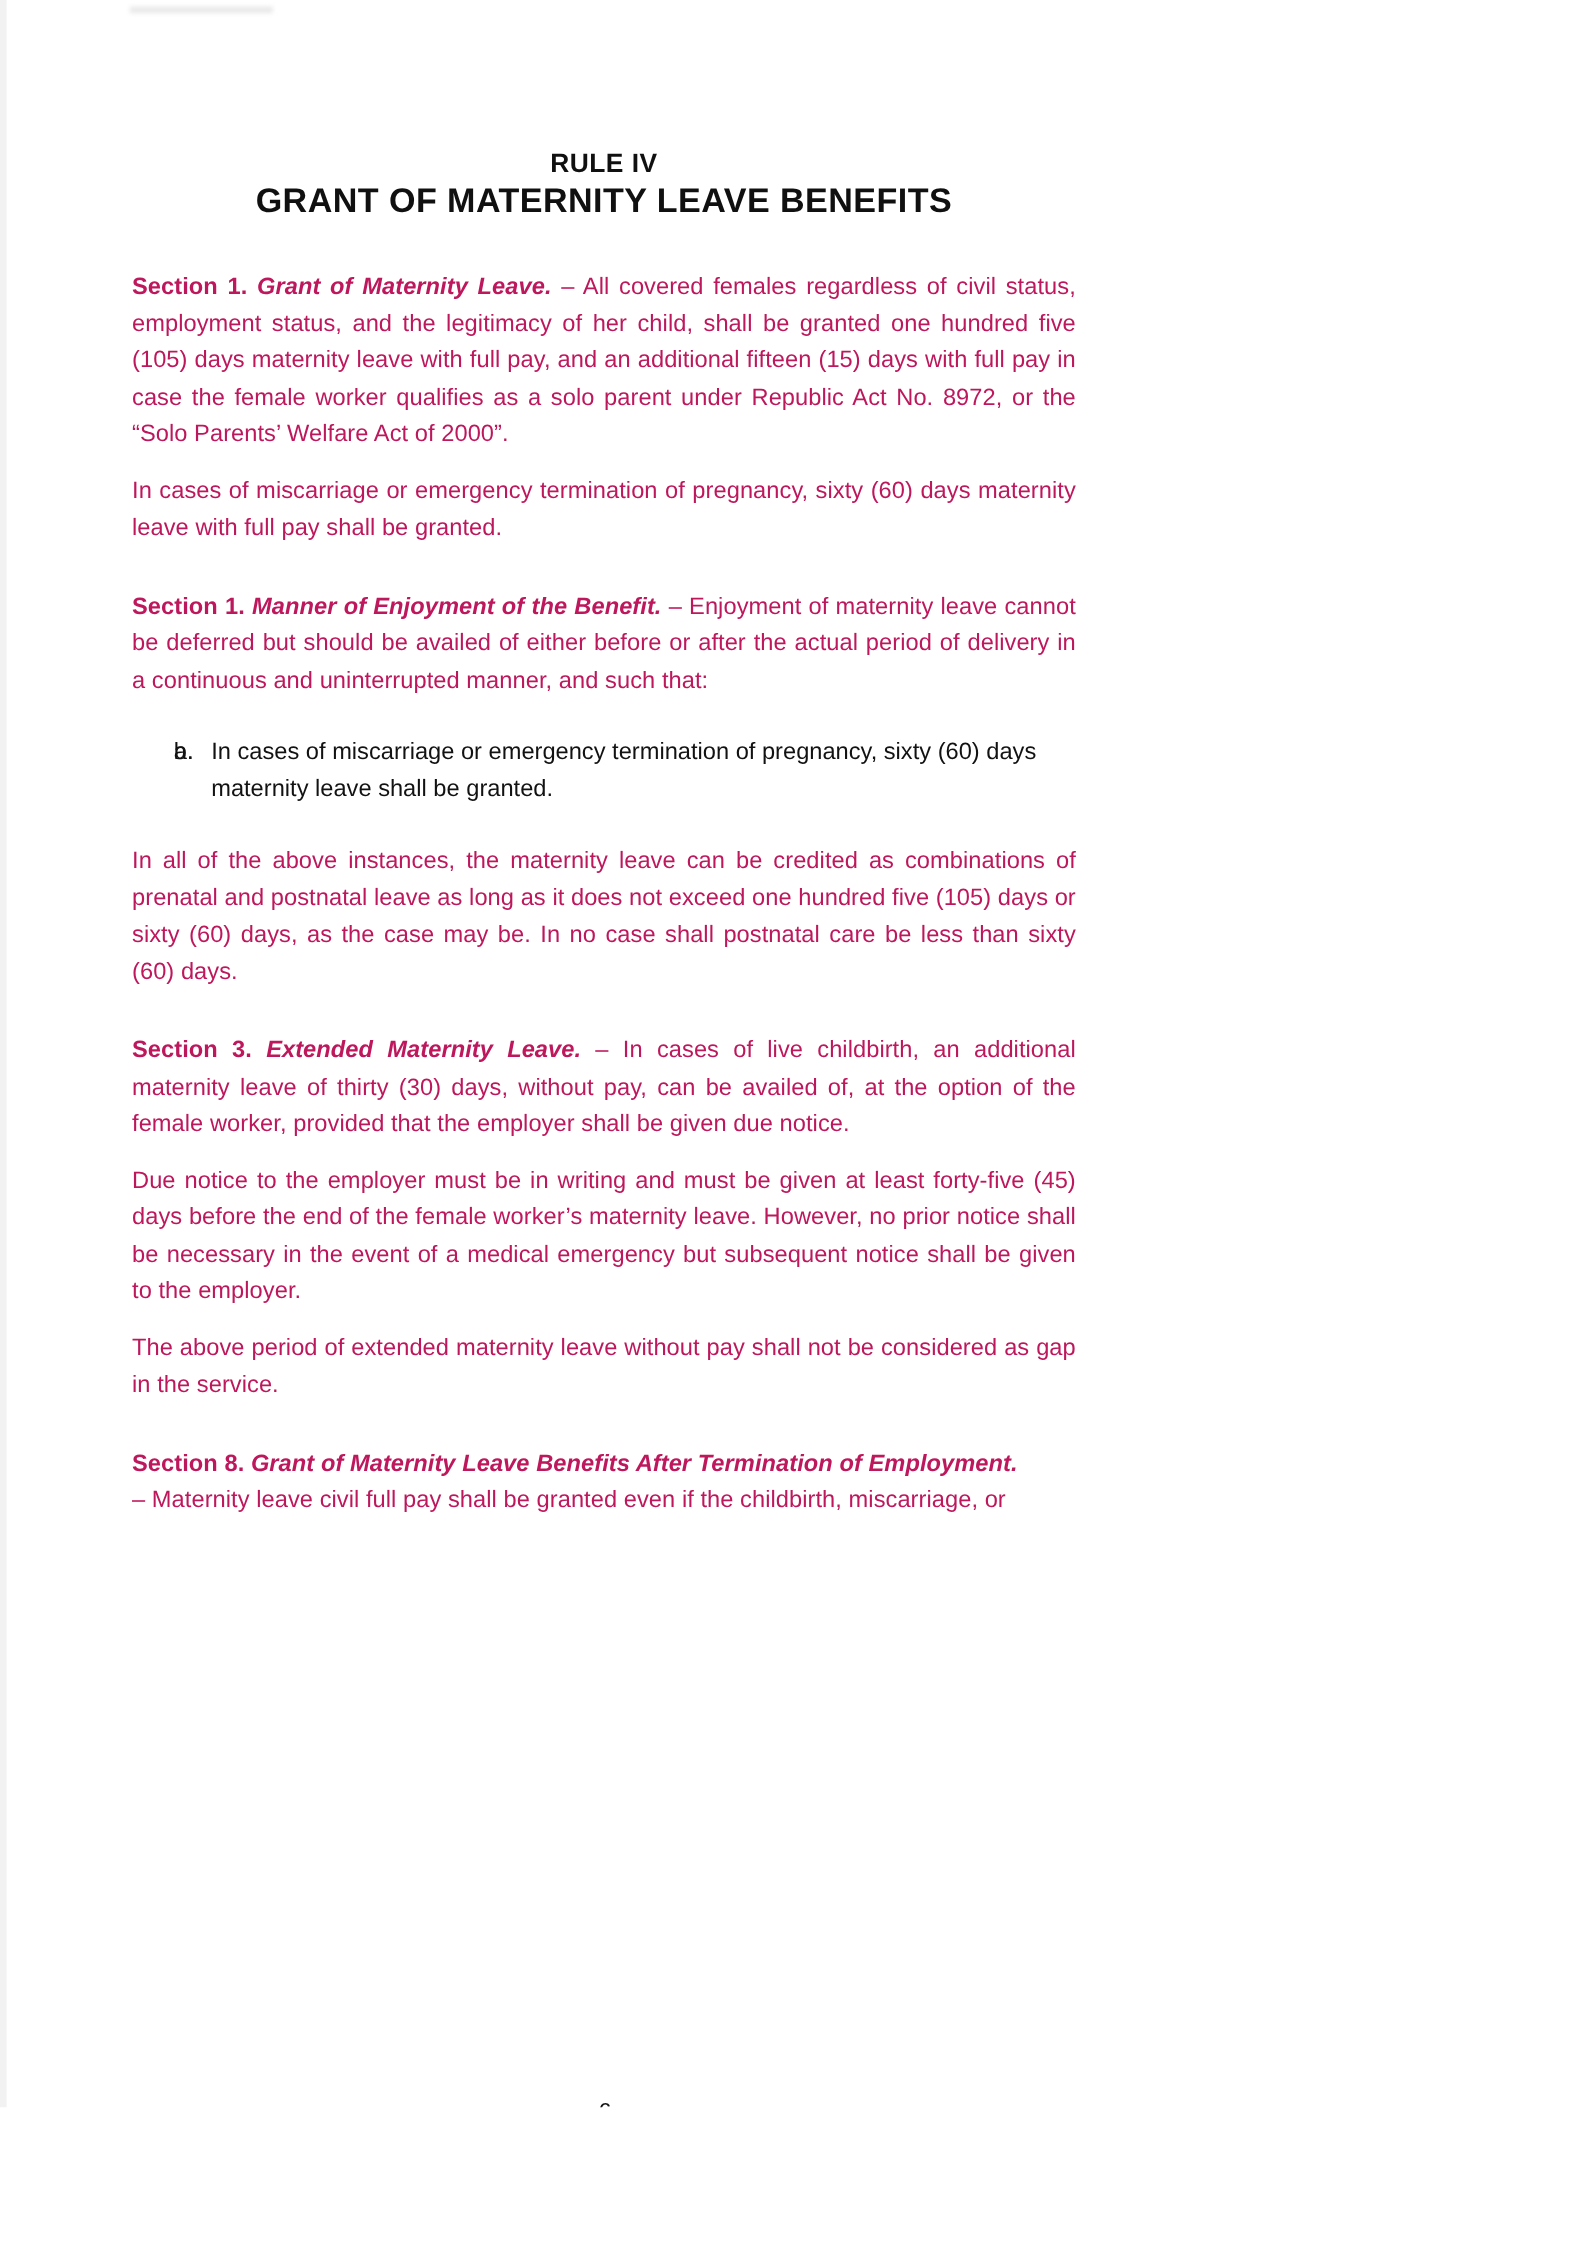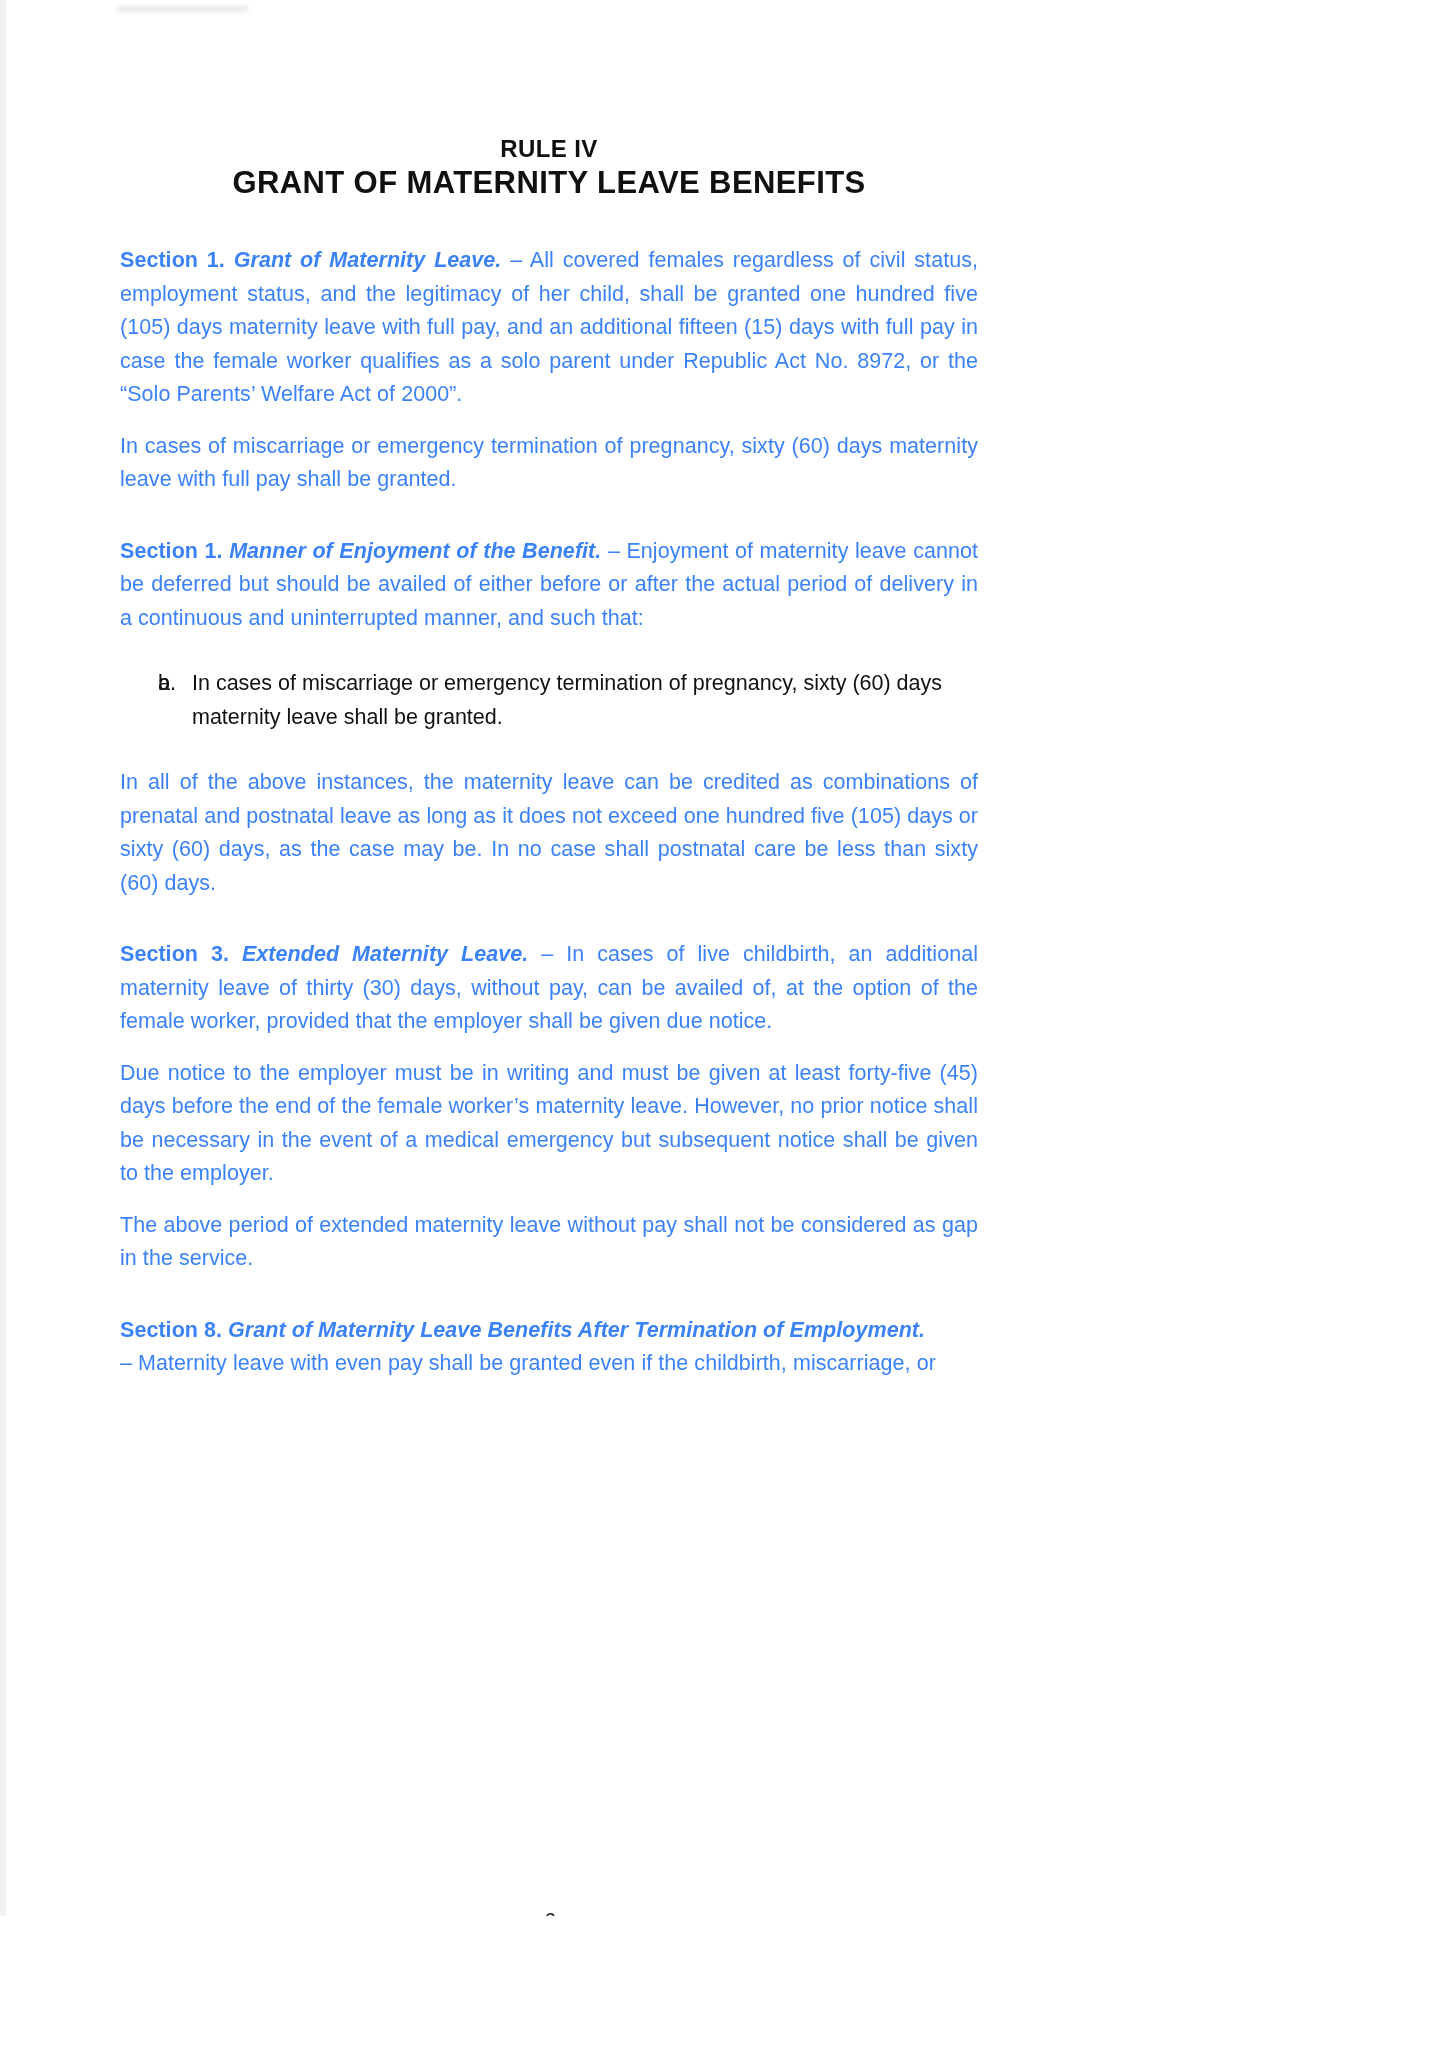--- a/index.html
+++ b/index.html
@@ -63,21 +63,21 @@
     letter-spacing: 0.4px;
     color: #101010;
     line-height: 34px;
     margin: 0 0 44px 0;
   }
 
   p.para {
     margin: 0 0 18px 0;
     font-size: 21.5px;
     line-height: 33.5px;
-    color: #3b82f6;
+    color: #be185d;
     text-align: justify;
     text-justify: inter-word;
     letter-spacing: 0.05px;
   }
   p.gap-before { margin-top: 38px; }
 
   .sec-label {
     font-weight: bold;
   }
   .sec-title {
@@ -181,21 +181,21 @@
       <span class="sec-label">Section 3.</span>
       <span class="sec-title">Extended Maternity Leave.</span><span> – In cases of live childbirth, an additional maternity leave of thirty (30) days, without pay, can be availed of, at the option of the female worker, provided that the employer shall be given due notice.</span>
     </p>
     <p class="para">Due notice to the employer must be in writing and must be given at least forty-five (45) days before the end of the female worker’s maternity leave. However, no prior notice shall be necessary in the event of a medical emergency but subsequent notice shall be given to the employer.</p>
     <p class="para">The above period of extended maternity leave without pay shall not be considered as gap in the service.</p>
 
 
     <p class="para gap-before">
       <span class="sec-label">Section 8.</span>
       <span class="sec-title">Grant of Maternity Leave Benefits After Termination of Employment.</span><br>
-      <span>– Maternity leave with even pay shall be granted even if the childbirth, miscarriage, or</span>
+      <span>– Maternity leave civil full pay shall be granted even if the childbirth, miscarriage, or</span>
     </p>
 
   </div>
 
   <div class="footer">
     <div class="page-number">6</div>
 
     <svg class="sig-left" viewBox="0 0 200 90" xmlns="http://www.w3.org/2000/svg">
       <g fill="none" stroke="#151515" stroke-width="3.4" stroke-linecap="round" stroke-linejoin="round">
         <path d="M18 78 C 26 48, 36 22, 46 10 C 50 5, 54 8, 53 18 C 52 34, 46 56, 42 74"></path>

